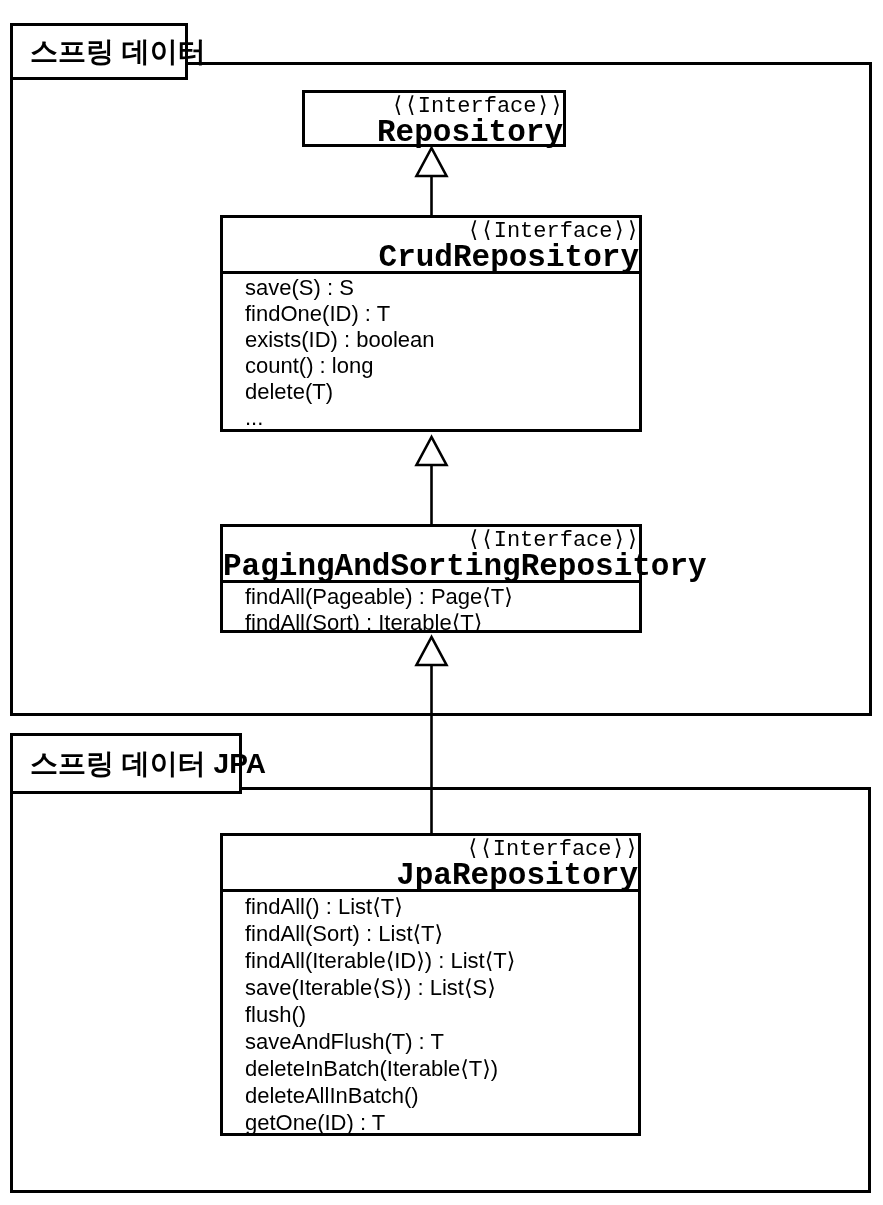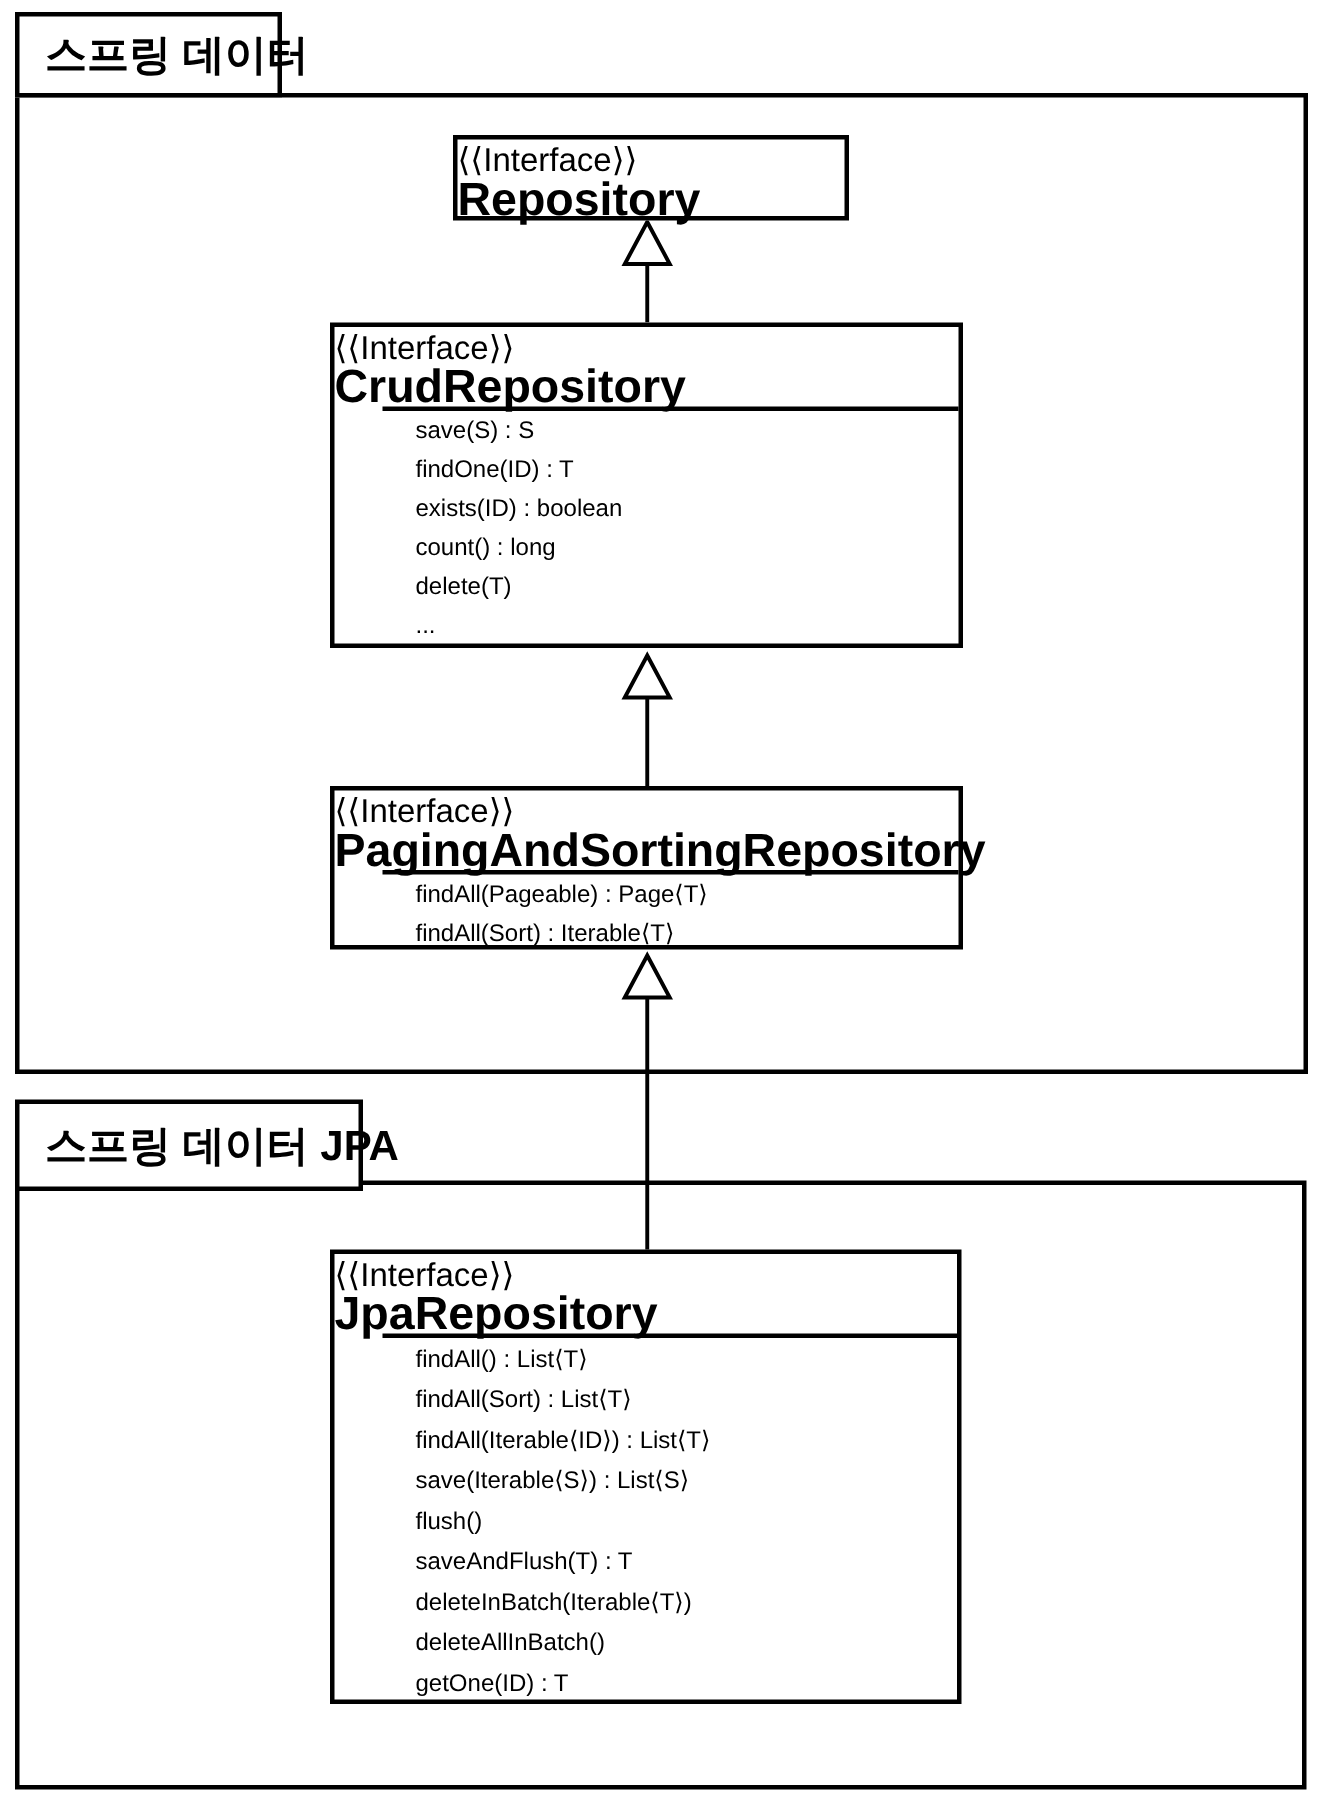--- a/index.html
+++ b/index.html
@@ -36,51 +36,51 @@
   }
   .uml-class {
     position: absolute;
     border: 3px solid #000;
     background: #fff;
     z-index: 4;
     display: flex;
     flex-direction: column;
   }
   .uml-header {
-    text-align: left;
+    text-align: right;
     padding-top: 1px;
+    font-family: Liberation Mono, monospace;
   }
   .uml-stereotype {
     font-size: 22px;
     line-height: 26px;
   }
   .uml-name {
     font-size: 31px;
     font-weight: bold;
     line-height: 26px;
   }
   .uml-methods {
     border-top: 3px solid #000;
     padding: 1px 4px 0 22px;
-    font-size: 16px;
+    font-size: 22px;
     overflow: hidden;
     flex: 1;
-    margin-left: 32px;
   }
   .uml-methods .method { line-height: 26px; white-space: nowrap; }
   #jpa-box .uml-methods .method { line-height: 27px; }
 
   
   #repo-box   { left: 302px; top:  90px; width: 264px; height:  57px; }
   #crud-box   { left: 220px; top: 215px; width: 422px; height: 217px; }
   #paging-box { left: 220px; top: 524px; width: 422px; height: 109px; }
   #jpa-box    { left: 220px; top: 833px; width: 421px; height: 303px; }
 
   
-  #pkg1-tab  { left: 10px; top:   8px; width: 178px; height: 57px; }
+  #pkg1-tab  { left: 10px; top:   23px; width: 178px; height: 57px; }
   #pkg1-body { left: 10px; top:  62px; width: 862px; height: 654px; }
   #pkg2-tab  { left: 10px; top: 733px; width: 232px; height: 61px; }
   #pkg2-body { left: 10px; top: 787px; width: 861px; height: 406px; }
 
   #connector-overlay {
     position: absolute;
     left: 0; top: 0;
     width: 883px; height: 1205px;
     z-index: 2;
     pointer-events: none;

